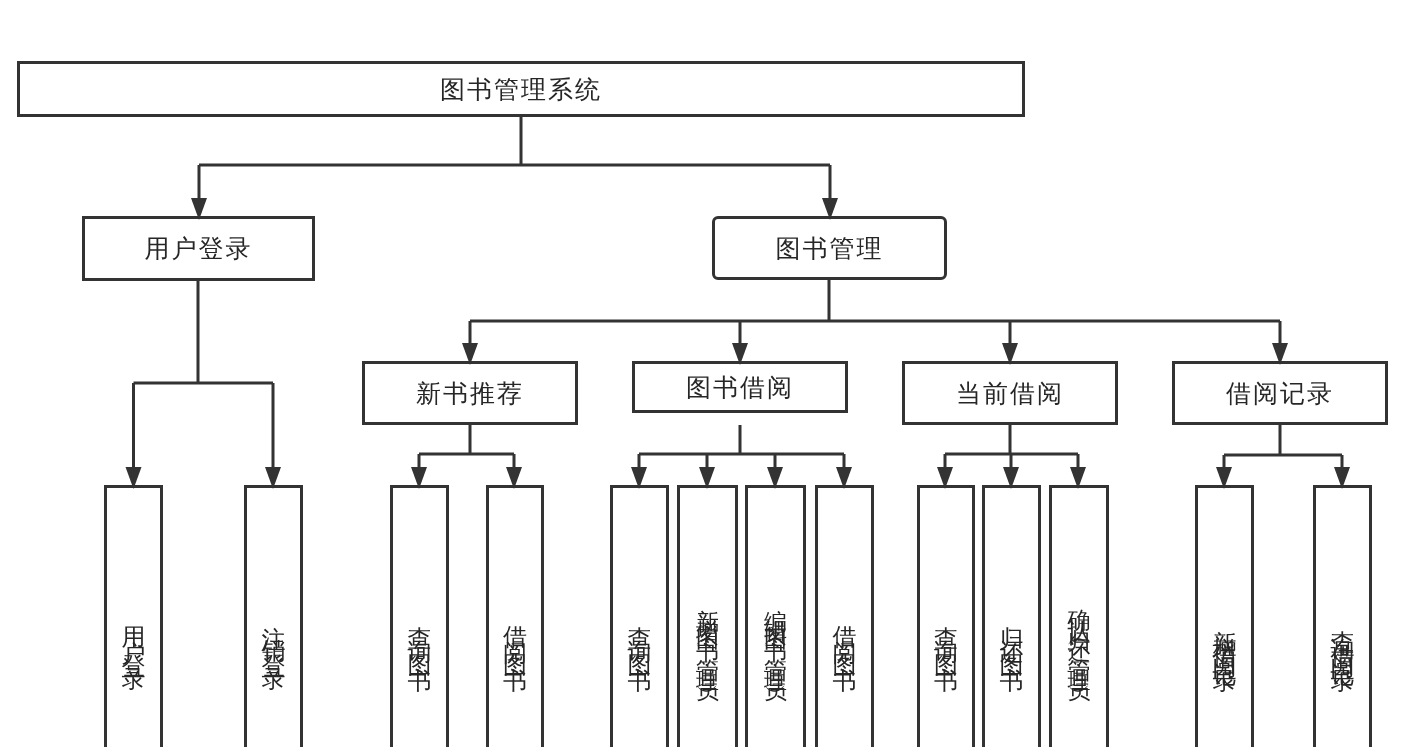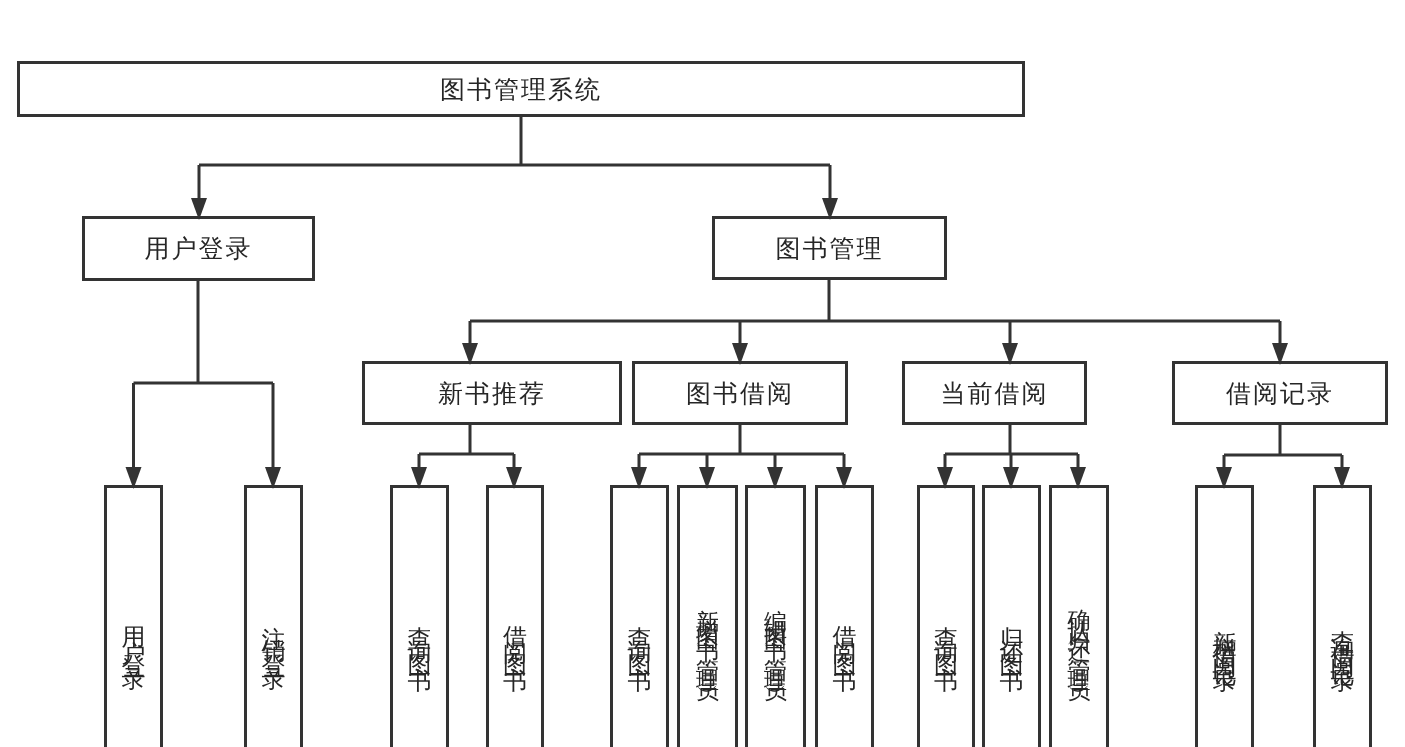--- a/index.html
+++ b/index.html
@@ -36,31 +36,31 @@
 
 <div class="canvas">
 
   <div class="node" style="left:17px; top:13px; width:1008px; height:56px;">
     <span class="h-label">图书管理系统</span>
   </div>
 
   <div class="node" style="left:82px; top:168px; width:233px; height:65px;">
     <span class="h-label">用户登录</span>
   </div>
-  <div class="node" style="left:712px; top:168px; width:235px; height:64px;">
+  <div class="node" style="left:712px; top:168px; width:235px; height:64px;border-radius:6px;">
     <span class="h-label">图书管理</span>
   </div>
 
-  <div class="node" style="left:362px; top:313px; width:260px; height:64px;">
+  <div class="node" style="left:362px; top:313px; width:216px; height:64px;">
     <span class="h-label">新书推荐</span>
   </div>
-  <div class="node" style="left:632px; top:313px; width:216px; height:64px;">
+  <div class="node" style="left:632px; top:313px; width:216px; height:52px;">
     <span class="h-label">图书借阅</span>
   </div>
-  <div class="node" style="left:902px; top:313px; width:185px; height:64px;">
+  <div class="node" style="left:902px; top:313px; width:216px; height:64px;">
     <span class="h-label">当前借阅</span>
   </div>
   <div class="node" style="left:1172px; top:313px; width:216px; height:64px;">
     <span class="h-label">借阅记录</span>
   </div>
 
   <div class="node" style="left:104px; top:437px; width:59px; height:300px;">
     <span class="v-label v4">用户登录</span>
   </div>
   <div class="node" style="left:244px; top:437px; width:59px; height:300px;">

